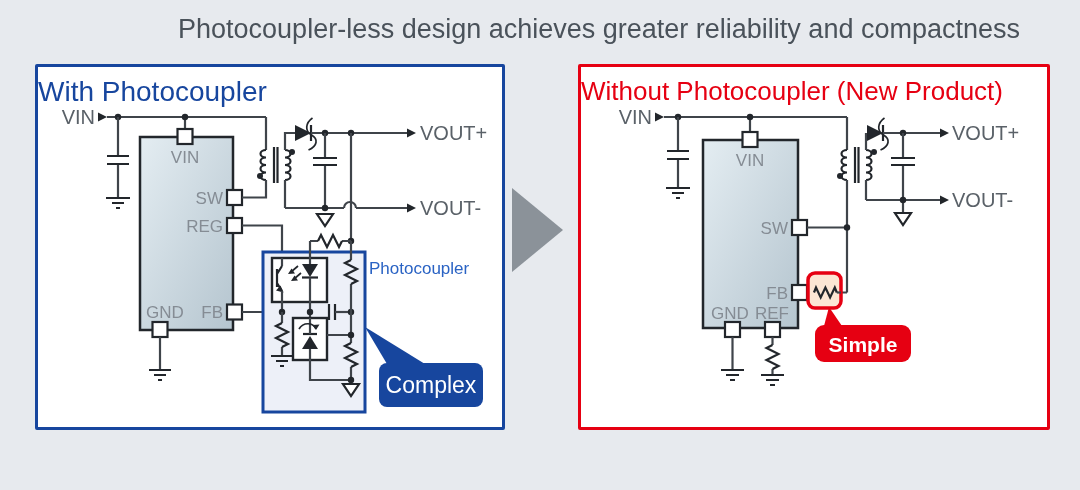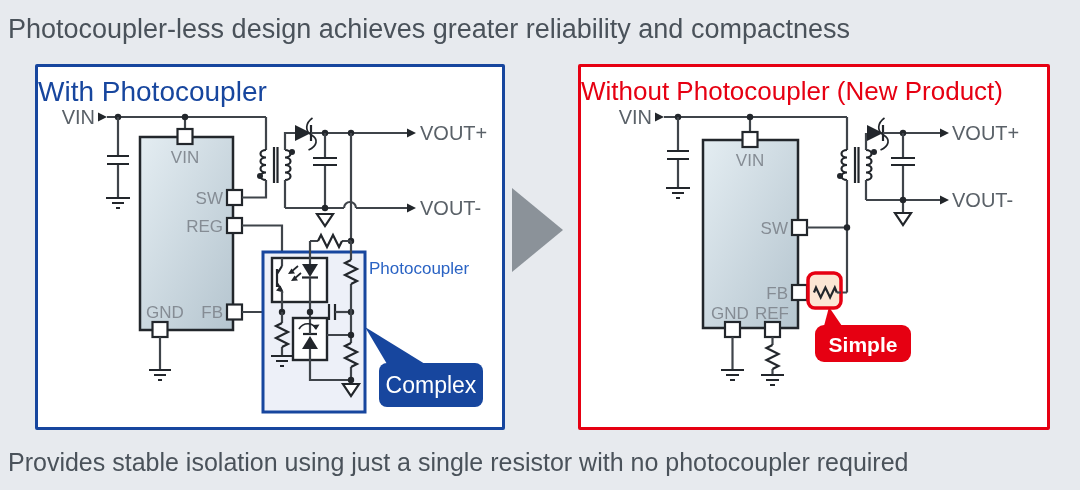--- a/index.html
+++ b/index.html
@@ -4,21 +4,21 @@
 <style>
   :root{
     --page_bg:#e7eaee; --panel_bg:#ffffff; --accent_blue:#17469e; --accent_red:#e60012;
     --photo_label_blue:#2a63c4; --heading_gray:#4a525a; --wire:#3f444a; --comp:#22262b;
     --pin_label:#858c94; --node_label:#5a6168; --ic_fill_light:#e4edf2; --ic_fill_dark:#b5c5cf;
     --highlight_fill:#fce6d4; --arrow_gray:#8b9299; --photo_box_fill:#edf0f8;
   }
   html,body{margin:0;padding:0;}
   body{font-family:"Liberation Sans",sans-serif;}
   #stage{position:relative;width:1080px;height:490px;background:var(--page_bg);overflow:hidden;}
-  .heading{position:absolute;left:8px;width:1004px;text-align:left;color:var(--heading_gray);}
+  .heading{position:absolute;left:16px;width:1004px;text-align:right;color:var(--heading_gray);}
   #page-title{top:14px;font-size:27px;}
   #page-caption{top:448px;font-size:25px;}
   .panel{position:absolute;top:64px;height:366px;background:var(--panel_bg);box-sizing:border-box;border-radius:2px;}
   #panel-left{left:35px;width:470px;border:3px solid var(--accent_blue);}
   #panel-right{left:578px;width:472px;border:3px solid var(--accent_red);padding-left:28px;}
   .panel-title{position:absolute;top:9px;left:0;right:0;text-align:left;z-index:2;}
   #panel-left .panel-title{color:var(--accent_blue);font-size:28px;}
   #panel-right .panel-title{color:var(--accent_red);font-size:26px;}
   .circuit{position:absolute;left:0;top:0;}
   #mid-arrow{position:absolute;left:512px;top:188px;}
@@ -302,15 +302,14 @@
       <g>
         <polygon class="badge-red" points="251,243 246,262 264,262"></polygon>
         <rect class="badge-red" x="237" y="261" width="96" height="37" rx="9"></rect>
         <text class="badgetext-bold" x="285" y="288" text-anchor="middle">Simple</text>
       </g>
 
       <text class="nodelabel" x="74" y="60" text-anchor="end">VIN</text>
     </svg>
   </div>
 
-  <div class="heading" id="page-caption">Provides stable isolation using just a single resistor with no photocoupler required</div>
 
 </div>
 
 </body></html>

